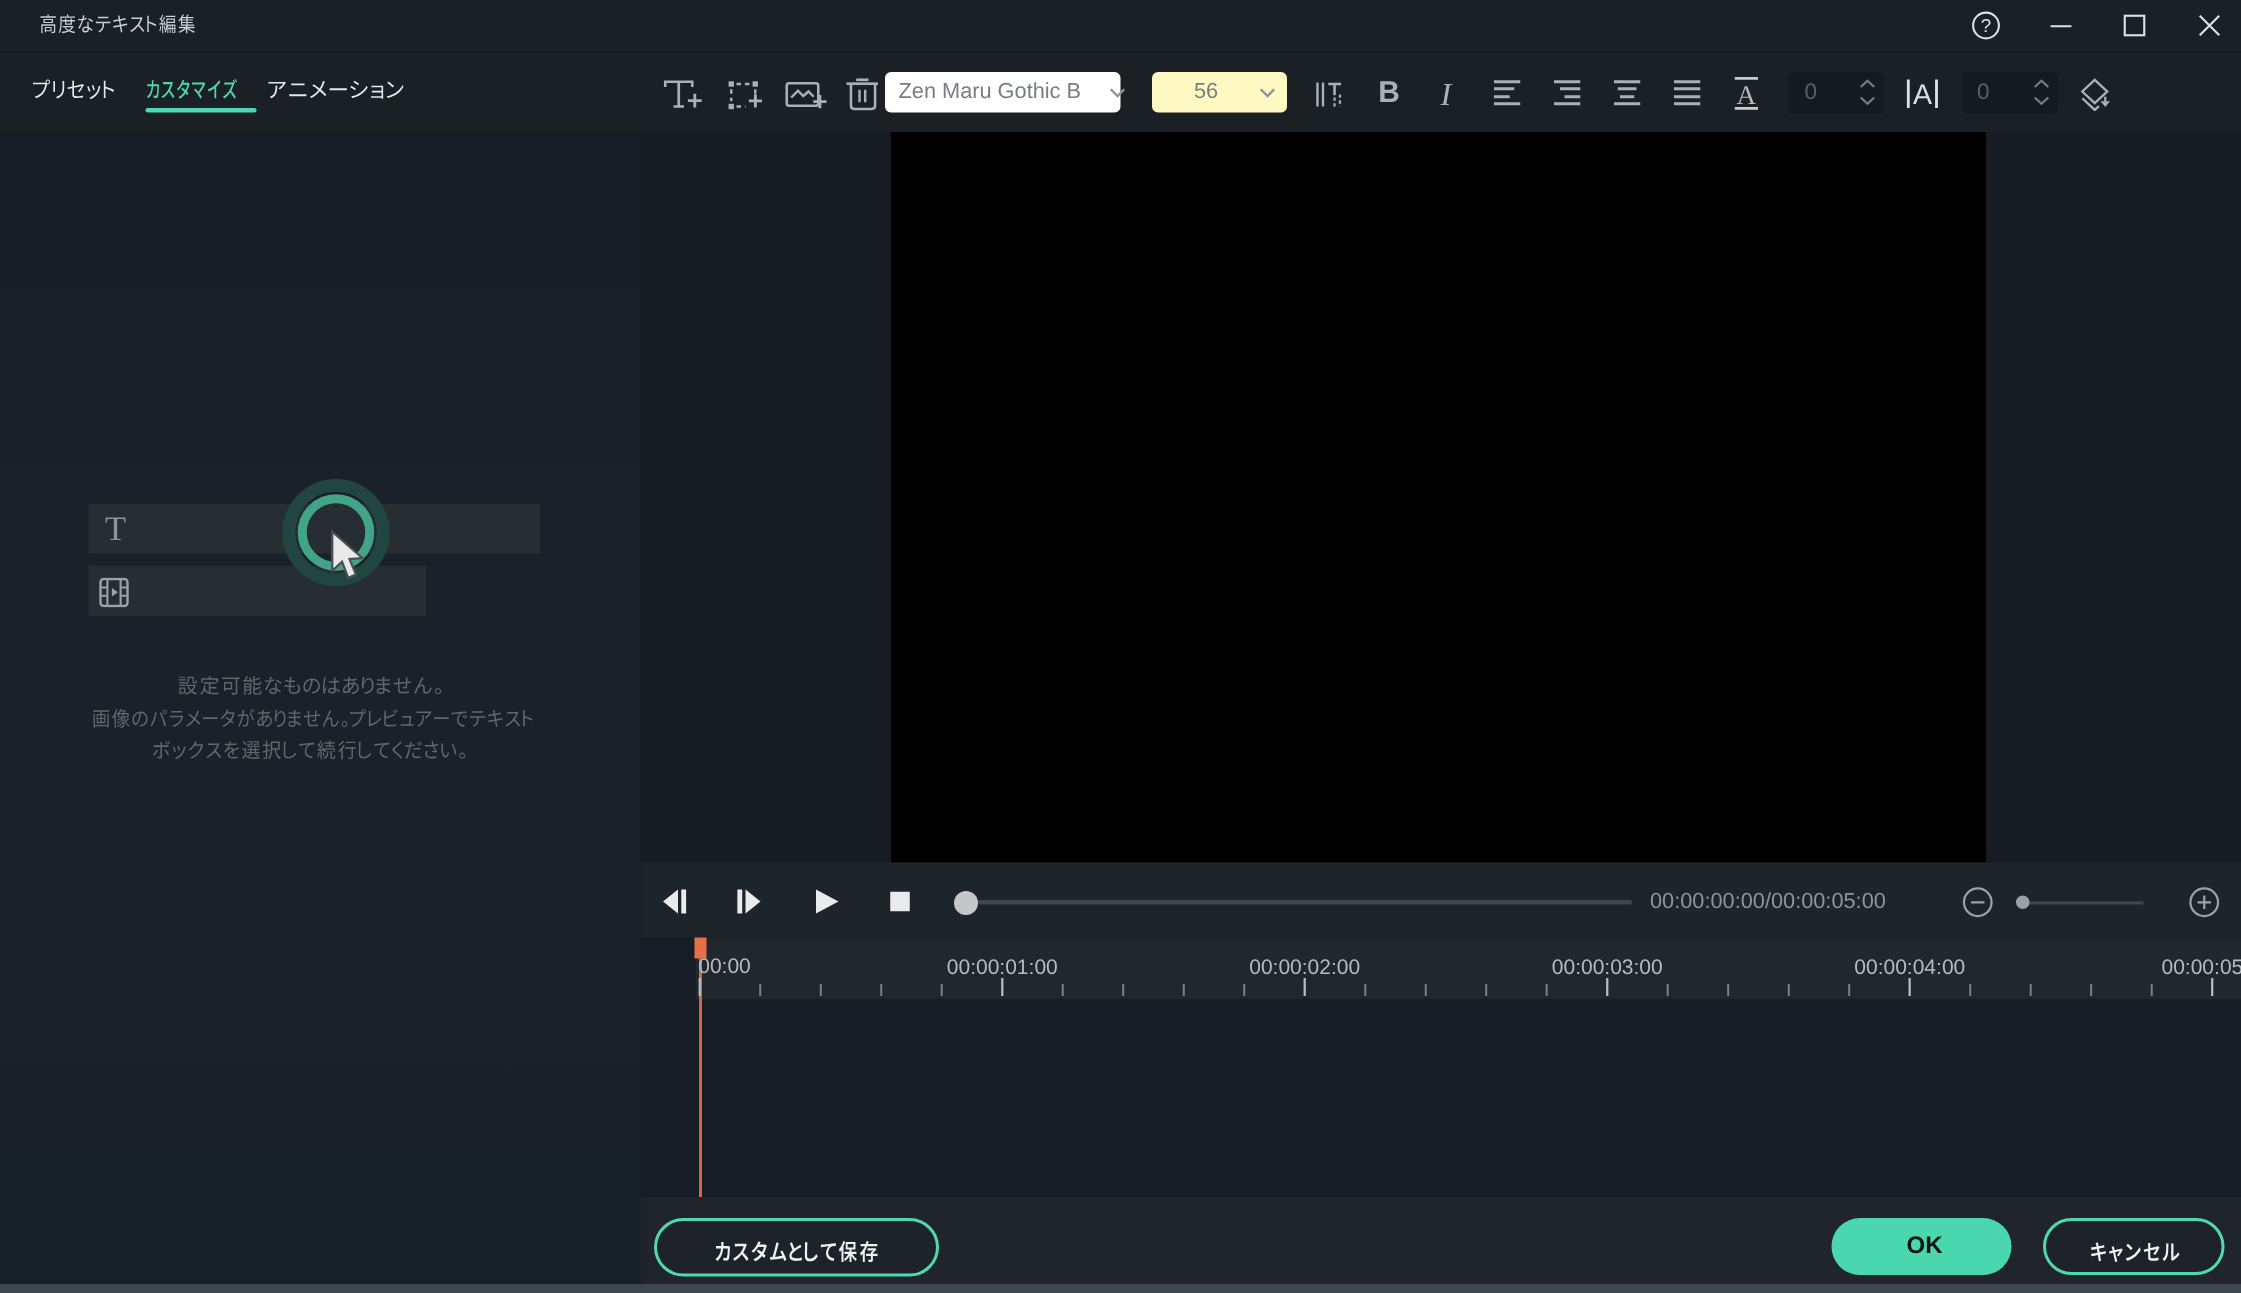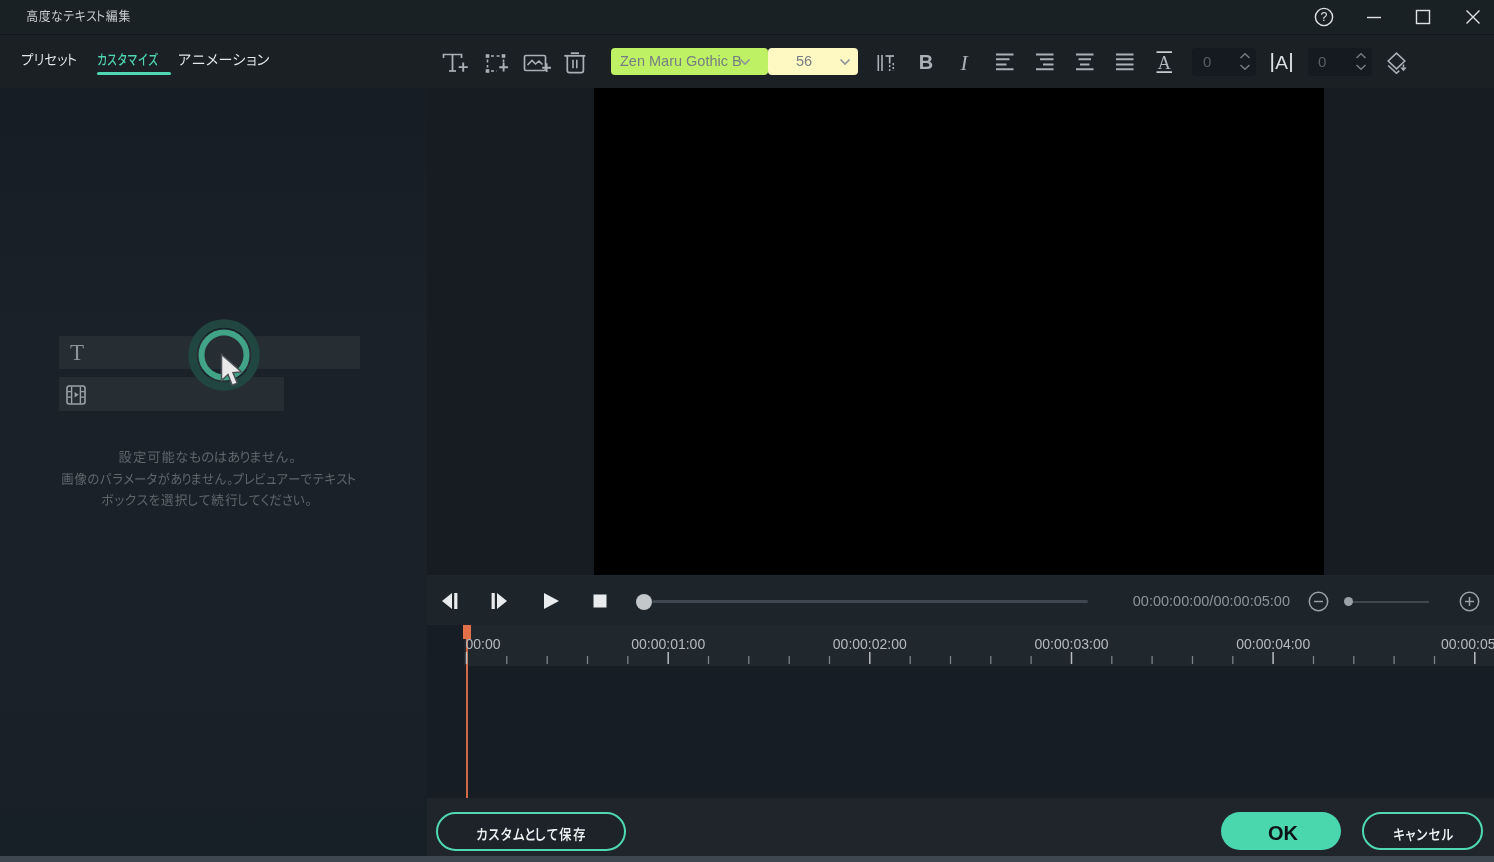--- a/index.html
+++ b/index.html
@@ -56,21 +56,21 @@
       </g>
 
 <g transform="translate(122,0)">
         <path d="M8.8 5.2 H17" stroke-width="1.8"></path>
         <path d="M2.3 7.8 H23.3" stroke-width="1.8"></path>
 <path d="M5.3 7.8 V22.4 Q5.3 24.6 7.5 24.6 H19.2 Q21.4 24.6 21.4 22.4 V7.8" stroke-width="1.7"></path>
 <path d="M11 11.8 V20.2 M14.8 11.8 V20.2" stroke-width="1.6"></path>
       </g>
 </svg>
 
-<div class="abs" style="left:611px;top:48px;width:157px;height:27px;background:#bef264;border-radius:4px;color:#767e84;font-size:14.5px;line-height:27px;padding-left:9px">Zen Maru Gothic B</div>
+<div class="abs" style="left:590px;top:48px;width:157px;height:27px;background:#ffffff;border-radius:4px;color:#767e84;font-size:14.5px;line-height:27px;padding-left:9px">Zen Maru Gothic B</div>
 <svg class="abs" style="left:739px;top:58px" width="12" height="8">
       <path d="M1.5 1.5 L6 6 L10.5 1.5" stroke="#8d959b" stroke-width="1.6" fill="none"></path>
     </svg>
 <div class="abs" style="left:768px;top:48px;width:90px;height:27px;background:#fef9c3;border-radius:4px;color:#767e84;font-size:14.5px;line-height:27px;padding-left:28px">56</div>
 <svg class="abs" style="left:839px;top:58px" width="12" height="8">
       <path d="M1.5 1.5 L6 6 L10.5 1.5" stroke="#8d959b" stroke-width="1.6" fill="none"></path>
     </svg>
 
 <svg class="abs" style="left:874px;top:50px" width="24" height="24" stroke="#a9b1b7" fill="none">
 <path d="M4.3 5 V21" stroke-width="1.6"></path>
@@ -169,21 +169,21 @@
         <path d="M9 1 L19 9 L9 17 Z"></path>
         <rect x="3.6" y="1" width="3.2" height="16"></rect>
       </g>
 <g transform="translate(101,0)">
         <path d="M5 1 L20 9 L5 17 Z"></path>
       </g>
 <rect x="155.5" y="2.5" width="13" height="13"></rect>
 </svg>
 <div class="abs" style="left:652px;top:600px;width:436px;height:3px;background:#3f4850;border-radius:2px"></div>
 <div class="abs" style="left:636px;top:593.5px;width:16px;height:16px;border-radius:50%;background:#c3c7c9"></div>
-<div class="abs" style="left:1100px;top:593px;width:190px;text-align:right;color:#8d949a;font-size:14.5px">00:00:00:00/00:00:05:00</div>
+<div class="abs" style="left:1100px;top:593px;width:190px;text-align:left;color:#8d949a;font-size:14.5px">00:00:00:00/00:00:05:00</div>
 <svg class="abs" style="left:1308px;top:591px" width="21" height="21" fill="none" stroke="#9aa2a8" stroke-width="1.5">
       <circle cx="10.5" cy="10.5" r="9.2"></circle>
       <path d="M6 10.5 H15"></path>
     </svg>
 <div class="abs" style="left:1347px;top:600.5px;width:82px;height:2px;background:#3f4850"></div>
 <div class="abs" style="left:1344px;top:597px;width:9px;height:9px;border-radius:50%;background:#9aa2a8"></div>
 <svg class="abs" style="left:1459px;top:591px" width="21" height="21" fill="none" stroke="#9aa2a8" stroke-width="1.5">
       <circle cx="10.5" cy="10.5" r="9.2"></circle>
       <path d="M6 10.5 H15 M10.5 6 V15"></path>
     </svg>
@@ -234,18 +234,18 @@
       </g>
 </svg>
 
 <div class="abs" style="left:427px;top:798px;width:1067px;height:58px;background:#1f252b"></div>
 <div class="abs" style="left:0;top:856px;width:1494px;height:6px;background:#3e474f"></div>
 <div class="abs" style="left:436px;top:812px;width:190px;height:39px;border:2.5px solid #4fd8b2;border-radius:20px;background:#1d2329"></div>
 <svg style="position:absolute;left:477.0px;top:820.5px;overflow:visible" width="110" height="24">
       <path transform="translate(0 19) scale(0.8309 1)" d="M6.5 -12Q6.5 -11.7 6.5 -11.3Q6.4 -10.9 6.4 -10.7Q6.4 -8.4 6 -6.7Q5.7 -5 5.1 -3.6Q4.5 -2.3 3.7 -1.3Q2.8 -0.3 1.6 0.6L0 -0.7Q0.4 -0.9 0.9 -1.3Q1.4 -1.6 1.8 -2Q2.6 -2.7 3.1 -3.6Q3.6 -4.4 4 -5.5Q4.3 -6.5 4.5 -7.8Q4.6 -9.1 4.6 -10.6Q4.6 -10.8 4.6 -11Q4.6 -11.3 4.6 -11.5Q4.6 -11.8 4.5 -12ZM11.7 -8.8Q11.6 -8.6 11.6 -8.4Q11.6 -8.1 11.6 -8Q11.5 -7.5 11.5 -6.8Q11.5 -6.1 11.4 -5.2Q11.3 -4.3 11.2 -3.5Q11.1 -2.6 11 -1.9Q10.9 -1.2 10.7 -0.7Q10.4 -0.2 10 0.1Q9.6 0.4 8.8 0.4Q8.2 0.4 7.6 0.4Q6.9 0.3 6.4 0.3L6.1 -1.5Q6.7 -1.4 7.3 -1.4Q7.8 -1.3 8.3 -1.3Q8.6 -1.3 8.8 -1.4Q9 -1.6 9.1 -1.8Q9.3 -2.1 9.4 -2.7Q9.5 -3.2 9.6 -3.9Q9.7 -4.5 9.7 -5.2Q9.8 -5.9 9.8 -6.5Q9.8 -7.2 9.8 -7.7H2.3Q1.9 -7.7 1.4 -7.6Q0.9 -7.6 0.4 -7.6V-9.4Q0.9 -9.3 1.4 -9.3Q1.9 -9.3 2.3 -9.3H9.4Q9.7 -9.3 10 -9.3Q10.2 -9.3 10.5 -9.4Z M25.2 -10.1Q25.1 -10 24.9 -9.8Q24.8 -9.5 24.7 -9.3Q24.4 -8.6 23.9 -7.7Q23.5 -6.8 22.9 -5.9Q22.3 -5 21.7 -4.3Q20.8 -3.4 19.8 -2.5Q18.8 -1.5 17.7 -0.8Q16.6 -0 15.4 0.5L14.1 -0.9Q15.3 -1.4 16.4 -2.1Q17.5 -2.8 18.5 -3.6Q19.5 -4.4 20.2 -5.2Q20.7 -5.8 21.2 -6.5Q21.6 -7.2 22 -7.8Q22.4 -8.5 22.5 -9.1Q22.4 -9.1 22 -9.1Q21.6 -9.1 21 -9.1Q20.5 -9.1 19.9 -9.1Q19.3 -9.1 18.7 -9.1Q18.2 -9.1 17.8 -9.1Q17.4 -9.1 17.2 -9.1Q16.9 -9.1 16.6 -9Q16.2 -9 15.9 -9Q15.7 -9 15.5 -9V-10.9Q15.7 -10.9 16 -10.8Q16.3 -10.8 16.7 -10.8Q17 -10.8 17.2 -10.8Q17.4 -10.8 17.8 -10.8Q18.2 -10.8 18.8 -10.8Q19.4 -10.8 20 -10.8Q20.6 -10.8 21.1 -10.8Q21.7 -10.8 22.1 -10.8Q22.5 -10.8 22.7 -10.8Q23.1 -10.8 23.5 -10.8Q23.9 -10.9 24.1 -10.9ZM21.9 -5.4Q22.5 -4.9 23.1 -4.3Q23.8 -3.7 24.4 -3.1Q25.1 -2.4 25.6 -1.8Q26.2 -1.2 26.5 -0.7L25 0.6Q24.5 -0.2 23.7 -1Q23 -1.8 22.2 -2.6Q21.4 -3.5 20.6 -4.2Z M34.3 -7Q35 -6.6 35.8 -6.1Q36.6 -5.5 37.4 -5Q38.2 -4.4 39 -3.9Q39.7 -3.3 40.2 -2.9L39 -1.4Q38.5 -1.8 37.7 -2.4Q37 -3 36.2 -3.6Q35.4 -4.2 34.6 -4.8Q33.7 -5.3 33.1 -5.8ZM41.3 -9.6Q41.1 -9.4 41 -9.1Q40.9 -8.8 40.8 -8.6Q40.6 -7.9 40.2 -7Q39.8 -6.2 39.3 -5.3Q38.8 -4.4 38.1 -3.6Q37.1 -2.3 35.6 -1.1Q34.1 0.1 31.9 0.9L30.4 -0.5Q31.9 -0.9 33 -1.6Q34.2 -2.2 35 -3Q35.9 -3.7 36.6 -4.5Q37.1 -5.1 37.6 -5.9Q38 -6.6 38.4 -7.4Q38.7 -8.1 38.8 -8.7H33.6L34.3 -10.3H38.7Q39 -10.3 39.3 -10.3Q39.7 -10.4 39.9 -10.4ZM36.3 -11.9Q36 -11.5 35.8 -11.1Q35.6 -10.7 35.4 -10.4Q34.9 -9.5 34.2 -8.5Q33.4 -7.5 32.5 -6.6Q31.5 -5.6 30.4 -4.8L28.9 -5.9Q30.2 -6.8 31.2 -7.7Q32.1 -8.6 32.7 -9.5Q33.4 -10.3 33.7 -11Q33.9 -11.3 34.1 -11.7Q34.3 -12.1 34.3 -12.5Z M50.9 -11.3Q50.7 -11 50.6 -10.6Q50.4 -10.2 50.3 -9.7Q50.1 -9.3 49.9 -8.6Q49.7 -8 49.5 -7.2Q49.2 -6.4 48.9 -5.6Q48.6 -4.7 48.4 -3.9Q48.1 -3.2 47.9 -2.5Q47.7 -1.9 47.5 -1.5L45.5 -1.4Q45.7 -1.9 46 -2.6Q46.2 -3.3 46.5 -4.1Q46.8 -5 47.1 -5.8Q47.4 -6.7 47.6 -7.5Q47.9 -8.3 48.1 -9Q48.3 -9.6 48.4 -10.1Q48.6 -10.6 48.6 -11Q48.7 -11.4 48.7 -11.7ZM53.6 -6.4Q54 -5.8 54.5 -5Q54.9 -4.2 55.4 -3.3Q55.9 -2.4 56.3 -1.6Q56.7 -0.8 56.9 -0.2L55.1 0.6Q54.9 -0 54.5 -0.9Q54.1 -1.8 53.7 -2.7Q53.2 -3.6 52.8 -4.4Q52.4 -5.2 51.9 -5.7ZM45.2 -2Q45.8 -2 46.5 -2.1Q47.2 -2.2 48.1 -2.2Q49 -2.3 49.9 -2.4Q50.8 -2.5 51.6 -2.6Q52.5 -2.7 53.2 -2.8Q53.9 -2.9 54.4 -3L54.9 -1.3Q54.3 -1.2 53.5 -1.1Q52.8 -1 51.9 -0.9Q51 -0.8 50 -0.7Q49.1 -0.6 48.2 -0.5Q47.4 -0.4 46.6 -0.3Q45.9 -0.3 45.3 -0.2Q45.1 -0.2 44.7 -0.1Q44.3 -0.1 44 -0L43.7 -2Q44 -2 44.5 -2Q44.9 -2 45.2 -2Z M68.9 -8.8Q68.6 -8.6 68.3 -8.4Q68 -8.2 67.6 -8Q67.2 -7.9 66.7 -7.6Q66.2 -7.4 65.6 -7.1Q65 -6.8 64.4 -6.4Q63.8 -6.1 63.3 -5.7Q62.3 -5.1 61.7 -4.4Q61.1 -3.7 61.1 -2.9Q61.1 -2.1 62 -1.6Q62.8 -1.2 64.4 -1.2Q65.2 -1.2 66.1 -1.2Q66.9 -1.3 67.8 -1.4Q68.6 -1.6 69.3 -1.7L69.2 0.2Q68.6 0.3 67.9 0.4Q67.1 0.5 66.3 0.5Q65.4 0.6 64.4 0.6Q63.3 0.6 62.4 0.4Q61.5 0.2 60.8 -0.1Q60.1 -0.5 59.7 -1.2Q59.3 -1.8 59.3 -2.7Q59.3 -3.7 59.7 -4.4Q60.1 -5.2 60.8 -5.8Q61.5 -6.5 62.4 -7.1Q62.9 -7.4 63.5 -7.8Q64.2 -8.1 64.8 -8.4Q65.3 -8.8 65.9 -9Q66.4 -9.3 66.7 -9.5Q67.1 -9.7 67.4 -9.9Q67.7 -10.1 68 -10.4ZM61.4 -11.9Q61.8 -10.9 62.2 -10Q62.6 -9.1 63 -8.3Q63.4 -7.5 63.7 -6.8L62.2 -6Q61.8 -6.6 61.4 -7.5Q61 -8.3 60.5 -9.3Q60.1 -10.2 59.7 -11.2Z M73.8 -11.8Q73.8 -11.4 73.7 -10.9Q73.7 -10.4 73.6 -10Q73.6 -9.4 73.6 -8.5Q73.6 -7.6 73.5 -6.6Q73.5 -5.6 73.5 -4.6Q73.5 -3.7 73.5 -3Q73.5 -2.2 73.7 -1.7Q74 -1.3 74.5 -1.1Q75 -0.9 75.6 -0.9Q76.6 -0.9 77.4 -1.1Q78.2 -1.4 78.8 -1.8Q79.4 -2.2 79.9 -2.8Q80.4 -3.4 80.8 -4L82.1 -2.5Q81.7 -1.9 81.1 -1.4Q80.5 -0.8 79.7 -0.2Q78.9 0.3 77.9 0.6Q76.9 0.9 75.6 0.9Q74.4 0.9 73.5 0.6Q72.7 0.2 72.2 -0.6Q71.7 -1.4 71.7 -2.6Q71.7 -3.3 71.7 -4.1Q71.7 -4.9 71.7 -5.7Q71.8 -6.6 71.8 -7.4Q71.8 -8.2 71.8 -8.9Q71.8 -9.6 71.8 -10Q71.8 -10.5 71.8 -11Q71.8 -11.4 71.7 -11.9Z M84.5 -10.2Q84.9 -10.2 85.3 -10.3Q85.7 -10.3 85.9 -10.3Q86.3 -10.3 87 -10.4Q87.7 -10.5 88.5 -10.5Q89.4 -10.6 90.4 -10.7Q91.4 -10.8 92.4 -10.9Q93.2 -10.9 93.9 -11Q94.7 -11 95.4 -11.1Q96.1 -11.1 96.6 -11.1L96.6 -9.4Q96.2 -9.4 95.7 -9.4Q95.1 -9.4 94.6 -9.4Q94.1 -9.3 93.7 -9.2Q93 -9 92.4 -8.6Q91.8 -8.1 91.3 -7.5Q90.9 -6.9 90.7 -6.2Q90.4 -5.5 90.4 -4.8Q90.4 -4.1 90.7 -3.5Q91 -2.9 91.5 -2.5Q91.9 -2.1 92.6 -1.8Q93.2 -1.5 93.9 -1.4Q94.6 -1.3 95.4 -1.2L94.8 0.6Q93.8 0.6 93 0.3Q92.1 0.1 91.3 -0.3Q90.5 -0.7 89.9 -1.3Q89.4 -1.9 89 -2.7Q88.7 -3.5 88.7 -4.5Q88.7 -5.6 89.1 -6.5Q89.4 -7.5 90 -8.2Q90.5 -8.9 91.1 -9.2Q90.6 -9.2 90 -9.1Q89.4 -9.1 88.7 -9Q88 -8.9 87.2 -8.8Q86.5 -8.7 85.8 -8.6Q85.1 -8.5 84.6 -8.4Z M107.5 -7.4H109.1V1.3H107.5ZM103.4 -5.5H113.1V-4H103.4ZM109.5 -4.8Q109.9 -4 110.5 -3.2Q111.2 -2.4 112 -1.7Q112.7 -1 113.5 -0.5Q113.4 -0.4 113.1 -0.2Q112.9 0 112.7 0.3Q112.5 0.5 112.4 0.7Q111.6 0.2 110.8 -0.6Q110.1 -1.5 109.4 -2.4Q108.7 -3.4 108.2 -4.4ZM107.3 -5 108.5 -4.5Q108 -3.5 107.3 -2.5Q106.6 -1.5 105.8 -0.7Q104.9 0.1 104 0.7Q103.9 0.5 103.7 0.3Q103.5 0 103.3 -0.2Q103.1 -0.4 102.9 -0.6Q103.8 -1 104.6 -1.7Q105.4 -2.4 106.1 -3.3Q106.8 -4.1 107.3 -5ZM106 -10.6V-8.4H110.7V-10.6ZM104.5 -12H112.3V-7H104.5ZM102.6 -12.7 104.1 -12.2Q103.6 -10.9 102.9 -9.7Q102.3 -8.4 101.5 -7.3Q100.7 -6.2 99.9 -5.3Q99.8 -5.5 99.6 -5.8Q99.5 -6.1 99.3 -6.4Q99.1 -6.8 99 -7Q99.7 -7.6 100.4 -8.6Q101.1 -9.5 101.6 -10.5Q102.2 -11.6 102.6 -12.7ZM101.1 -8.6 102.7 -10.1 102.7 -10.1V1.3H101.1Z M120.8 -4.1H130V-2.6H120.8ZM122 -7.9H127.8V-6.4H122ZM124.7 -5.4H126.3V-0.4Q126.3 0.2 126.2 0.5Q126 0.9 125.6 1.1Q125.1 1.2 124.4 1.3Q123.8 1.3 122.9 1.3Q122.8 0.9 122.7 0.5Q122.6 0.1 122.4 -0.2Q122.8 -0.2 123.2 -0.2Q123.6 -0.2 123.9 -0.2Q124.2 -0.2 124.4 -0.2Q124.6 -0.2 124.6 -0.3Q124.7 -0.3 124.7 -0.5ZM127.4 -7.9H127.8L128.1 -8L129.1 -7.2Q128.7 -6.7 128.1 -6.1Q127.6 -5.6 127 -5.1Q126.4 -4.6 125.8 -4.2Q125.7 -4.5 125.4 -4.7Q125.1 -5 125 -5.2Q125.4 -5.5 125.9 -5.9Q126.4 -6.3 126.8 -6.8Q127.2 -7.2 127.4 -7.6ZM116.4 -10.7H129.8V-9.2H116.4ZM121.2 -12.7 122.9 -12.3Q122.3 -10.5 121.5 -8.8Q120.7 -7 119.5 -5.5Q118.3 -4 116.7 -2.9Q116.7 -3.1 116.5 -3.4Q116.4 -3.7 116.2 -4Q116.1 -4.3 115.9 -4.5Q117 -5.2 117.8 -6.1Q118.6 -7 119.3 -8.1Q119.9 -9.2 120.4 -10.4Q120.9 -11.6 121.2 -12.7ZM118.2 -6.5H119.8V1.3H118.2Z" fill="#eef1f2"></path>
     </svg>
 <div class="abs" style="left:1221px;top:812px;width:120px;height:38px;border-radius:19px;background:#4bd7ad"></div>
-<div class="abs" style="left:1221px;top:822px;width:124px;text-align:center;color:#0d1317;font-size:20px;font-weight:bold">OK</div>
+<div class="abs" style="left:1221px;top:822px;width:124px;text-align:center;color:#0d1317;font-size:16px;font-weight:bold">OK</div>
 <div class="abs" style="left:1362px;top:812px;width:121px;height:38px;border:2px solid #4fd8b2;border-radius:19px;background:#1d2329"></div>
 <svg style="position:absolute;left:1394.0px;top:821.0px;overflow:visible" width="61" height="24">
       <path transform="translate(0 19) scale(0.8524 1)" d="M4 -10.3Q3.9 -10.6 3.9 -10.9Q3.8 -11.1 3.7 -11.4L5.5 -11.7Q5.6 -11.5 5.6 -11.2Q5.6 -10.9 5.7 -10.6Q5.7 -10.4 5.8 -9.9Q5.9 -9.3 6.1 -8.5Q6.2 -7.8 6.4 -6.8Q6.6 -5.9 6.8 -5Q6.9 -4.1 7.1 -3.2Q7.3 -2.4 7.4 -1.8Q7.5 -1.2 7.6 -0.9Q7.7 -0.6 7.7 -0.2Q7.8 0.2 7.9 0.5L6.1 0.8Q6 0.4 6 0.1Q5.9 -0.3 5.9 -0.6Q5.8 -0.9 5.7 -1.5Q5.6 -2.1 5.5 -2.9Q5.3 -3.7 5.1 -4.6Q4.9 -5.5 4.8 -6.4Q4.6 -7.4 4.4 -8.2Q4.3 -9 4.2 -9.5Q4 -10.1 4 -10.3ZM0 -8.4Q0.3 -8.4 0.6 -8.5Q1 -8.5 1.3 -8.5Q1.6 -8.6 2.2 -8.6Q2.8 -8.7 3.6 -8.8Q4.3 -8.9 5.1 -9.1Q5.9 -9.2 6.7 -9.3Q7.4 -9.4 8 -9.5Q8.6 -9.6 8.9 -9.7Q9.3 -9.8 9.6 -9.9Q10 -9.9 10.2 -10L10.5 -8.3Q10.3 -8.3 10 -8.2Q9.6 -8.2 9.3 -8.1Q8.9 -8.1 8.3 -8Q7.6 -7.9 6.9 -7.7Q6.1 -7.6 5.3 -7.5Q4.5 -7.4 3.8 -7.2Q3 -7.1 2.5 -7Q1.9 -6.9 1.6 -6.9Q1.3 -6.8 1 -6.8Q0.7 -6.7 0.4 -6.6ZM0 -4.2Q0.3 -4.2 0.7 -4.2Q1.1 -4.3 1.4 -4.3Q1.8 -4.4 2.5 -4.5Q3.1 -4.6 4 -4.7Q4.8 -4.8 5.7 -5Q6.5 -5.1 7.4 -5.3Q8.2 -5.4 8.9 -5.5Q9.6 -5.6 10 -5.7Q10.4 -5.8 10.8 -5.9Q11.2 -6 11.4 -6L11.8 -4.3Q11.5 -4.3 11.1 -4.3Q10.7 -4.2 10.3 -4.1Q9.8 -4 9.1 -3.9Q8.4 -3.8 7.6 -3.7Q6.8 -3.5 5.9 -3.4Q5 -3.3 4.2 -3.1Q3.4 -3 2.8 -2.9Q2.1 -2.8 1.8 -2.7Q1.3 -2.6 1 -2.6Q0.6 -2.5 0.4 -2.4Z M17.8 -9.1Q17.9 -8.9 17.9 -8.6Q18 -8.3 18.1 -8.1Q18.2 -7.7 18.4 -7Q18.5 -6.4 18.8 -5.6Q19 -4.8 19.2 -3.9Q19.4 -3.1 19.6 -2.3Q19.9 -1.6 20 -1Q20.2 -0.4 20.3 -0.1Q20.3 -0 20.4 0.2Q20.4 0.4 20.5 0.6Q20.6 0.9 20.6 1L18.9 1.4Q18.8 1.2 18.8 0.8Q18.7 0.5 18.6 0.2Q18.5 -0.1 18.4 -0.7Q18.2 -1.3 18 -2Q17.8 -2.8 17.6 -3.7Q17.4 -4.5 17.1 -5.3Q16.9 -6.1 16.8 -6.7Q16.6 -7.4 16.5 -7.7Q16.4 -8 16.3 -8.2Q16.2 -8.5 16.1 -8.7ZM24.8 -6.9Q24.6 -6.5 24.2 -5.9Q23.8 -5.3 23.4 -4.6Q23 -4 22.5 -3.5Q22.1 -2.9 21.7 -2.5L20.3 -3.2Q20.7 -3.6 21.1 -4.1Q21.5 -4.5 21.9 -5.1Q22.3 -5.6 22.5 -5.9Q22.4 -5.9 21.9 -5.8Q21.5 -5.7 20.8 -5.6Q20.2 -5.5 19.4 -5.3Q18.7 -5.2 17.9 -5Q17.1 -4.8 16.4 -4.7Q15.8 -4.5 15.2 -4.4Q14.7 -4.3 14.5 -4.3L14.1 -5.8Q14.4 -5.9 14.7 -5.9Q15 -5.9 15.4 -6Q15.5 -6 16 -6.1Q16.4 -6.2 17.1 -6.3Q17.7 -6.4 18.4 -6.6Q19.1 -6.7 19.9 -6.8Q20.6 -7 21.3 -7.1Q21.9 -7.2 22.4 -7.3Q22.9 -7.4 23.1 -7.5Q23.2 -7.5 23.4 -7.6Q23.6 -7.6 23.8 -7.7Z M28.8 -10.9Q29.2 -10.7 29.7 -10.3Q30.2 -9.9 30.7 -9.5Q31.2 -9 31.7 -8.6Q32.2 -8.2 32.5 -7.9L31.2 -6.5Q30.9 -6.8 30.5 -7.2Q30 -7.6 29.5 -8.1Q29 -8.5 28.5 -8.9Q28 -9.3 27.6 -9.6ZM27.1 -1.2Q28.3 -1.4 29.3 -1.7Q30.3 -2 31.2 -2.4Q32 -2.8 32.7 -3.2Q33.9 -3.9 34.9 -4.9Q35.9 -5.8 36.7 -6.8Q37.5 -7.8 37.9 -8.7L38.9 -6.9Q38.4 -6 37.6 -5Q36.8 -4.1 35.8 -3.2Q34.8 -2.3 33.7 -1.6Q33 -1.2 32.1 -0.8Q31.2 -0.4 30.3 -0Q29.3 0.3 28.2 0.5Z M44.7 -1.9Q44.7 -2.2 44.7 -2.8Q44.7 -3.4 44.7 -4.1Q44.7 -4.9 44.7 -5.7Q44.7 -6.5 44.7 -7.3Q44.7 -8.1 44.7 -8.7Q44.7 -9.4 44.7 -9.8Q44.7 -10 44.7 -10.3Q44.7 -10.6 44.6 -10.9Q44.6 -11.2 44.6 -11.4H46.5Q46.4 -11.1 46.4 -10.6Q46.4 -10.2 46.4 -9.8Q46.4 -9.4 46.4 -8.8Q46.4 -8.2 46.4 -7.5Q46.4 -6.8 46.4 -6Q46.4 -5.3 46.4 -4.6Q46.4 -3.9 46.4 -3.3Q46.4 -2.8 46.4 -2.4Q46.4 -1.9 46.5 -1.6Q46.7 -1.4 47.1 -1.2Q47.5 -1.1 48.3 -1.1Q49.1 -1.1 49.9 -1.2Q50.6 -1.2 51.4 -1.3Q52.1 -1.4 52.9 -1.6L52.8 0.2Q52.2 0.3 51.5 0.3Q50.7 0.4 49.9 0.5Q49.1 0.5 48.3 0.5Q47.1 0.5 46.4 0.3Q45.7 0.2 45.3 -0.1Q44.9 -0.4 44.8 -0.8Q44.7 -1.3 44.7 -1.9ZM53.6 -8.3Q53.5 -8.2 53.4 -8Q53.3 -7.8 53.2 -7.6Q52.9 -7.1 52.6 -6.6Q52.2 -6 51.8 -5.4Q51.4 -4.8 51 -4.3Q50.6 -3.8 50.2 -3.4L48.7 -4.2Q49.2 -4.7 49.7 -5.2Q50.2 -5.8 50.5 -6.3Q50.9 -6.9 51.1 -7.3Q51 -7.3 50.5 -7.2Q50 -7 49.2 -6.9Q48.5 -6.8 47.6 -6.6Q46.7 -6.4 45.8 -6.2Q44.9 -6 44.1 -5.9Q43.3 -5.7 42.6 -5.6Q41.9 -5.4 41.5 -5.3L41.2 -7Q41.6 -7.1 42.3 -7.2Q43 -7.3 43.9 -7.5Q44.7 -7.6 45.6 -7.8Q46.6 -8 47.5 -8.2Q48.4 -8.3 49.2 -8.5Q50 -8.7 50.6 -8.8Q51.1 -8.9 51.4 -9Q51.7 -9 51.9 -9.1Q52.2 -9.2 52.4 -9.3Z M62.6 -0.3Q62.7 -0.5 62.7 -0.8Q62.7 -1 62.7 -1.3Q62.7 -1.5 62.7 -2Q62.7 -2.4 62.7 -3.1Q62.7 -3.8 62.7 -4.6Q62.7 -5.4 62.7 -6.3Q62.7 -7.1 62.7 -7.8Q62.7 -8.5 62.7 -9.1Q62.7 -9.6 62.7 -9.8Q62.7 -10.3 62.7 -10.6Q62.6 -11 62.6 -11H64.5Q64.5 -11 64.5 -10.6Q64.5 -10.3 64.5 -9.8Q64.5 -9.6 64.5 -9.1Q64.5 -8.6 64.5 -7.9Q64.5 -7.3 64.5 -6.5Q64.5 -5.8 64.5 -5.1Q64.5 -4.3 64.5 -3.7Q64.5 -3.1 64.5 -2.6Q64.5 -2.2 64.5 -2Q65.1 -2.3 65.8 -2.8Q66.4 -3.2 67.1 -3.9Q67.7 -4.5 68.2 -5.2L69.2 -3.8Q68.6 -3 67.8 -2.2Q66.9 -1.5 66 -0.9Q65.1 -0.2 64.3 0.2Q64.1 0.3 63.9 0.4Q63.8 0.5 63.7 0.6ZM55.9 -0.5Q56.9 -1.2 57.5 -2.1Q58.1 -3 58.4 -4Q58.6 -4.5 58.6 -5.2Q58.7 -5.9 58.8 -6.7Q58.8 -7.5 58.8 -8.3Q58.8 -9.1 58.8 -9.7Q58.8 -10.2 58.8 -10.5Q58.8 -10.7 58.7 -11H60.6Q60.6 -11 60.6 -10.8Q60.6 -10.6 60.5 -10.3Q60.5 -10 60.5 -9.8Q60.5 -9.1 60.5 -8.3Q60.5 -7.5 60.4 -6.6Q60.4 -5.7 60.3 -4.9Q60.2 -4.1 60.1 -3.6Q59.8 -2.3 59.1 -1.3Q58.4 -0.2 57.5 0.6Z" fill="#eef1f2"></path>
     </svg>
 
 </div>
 </body></html>

